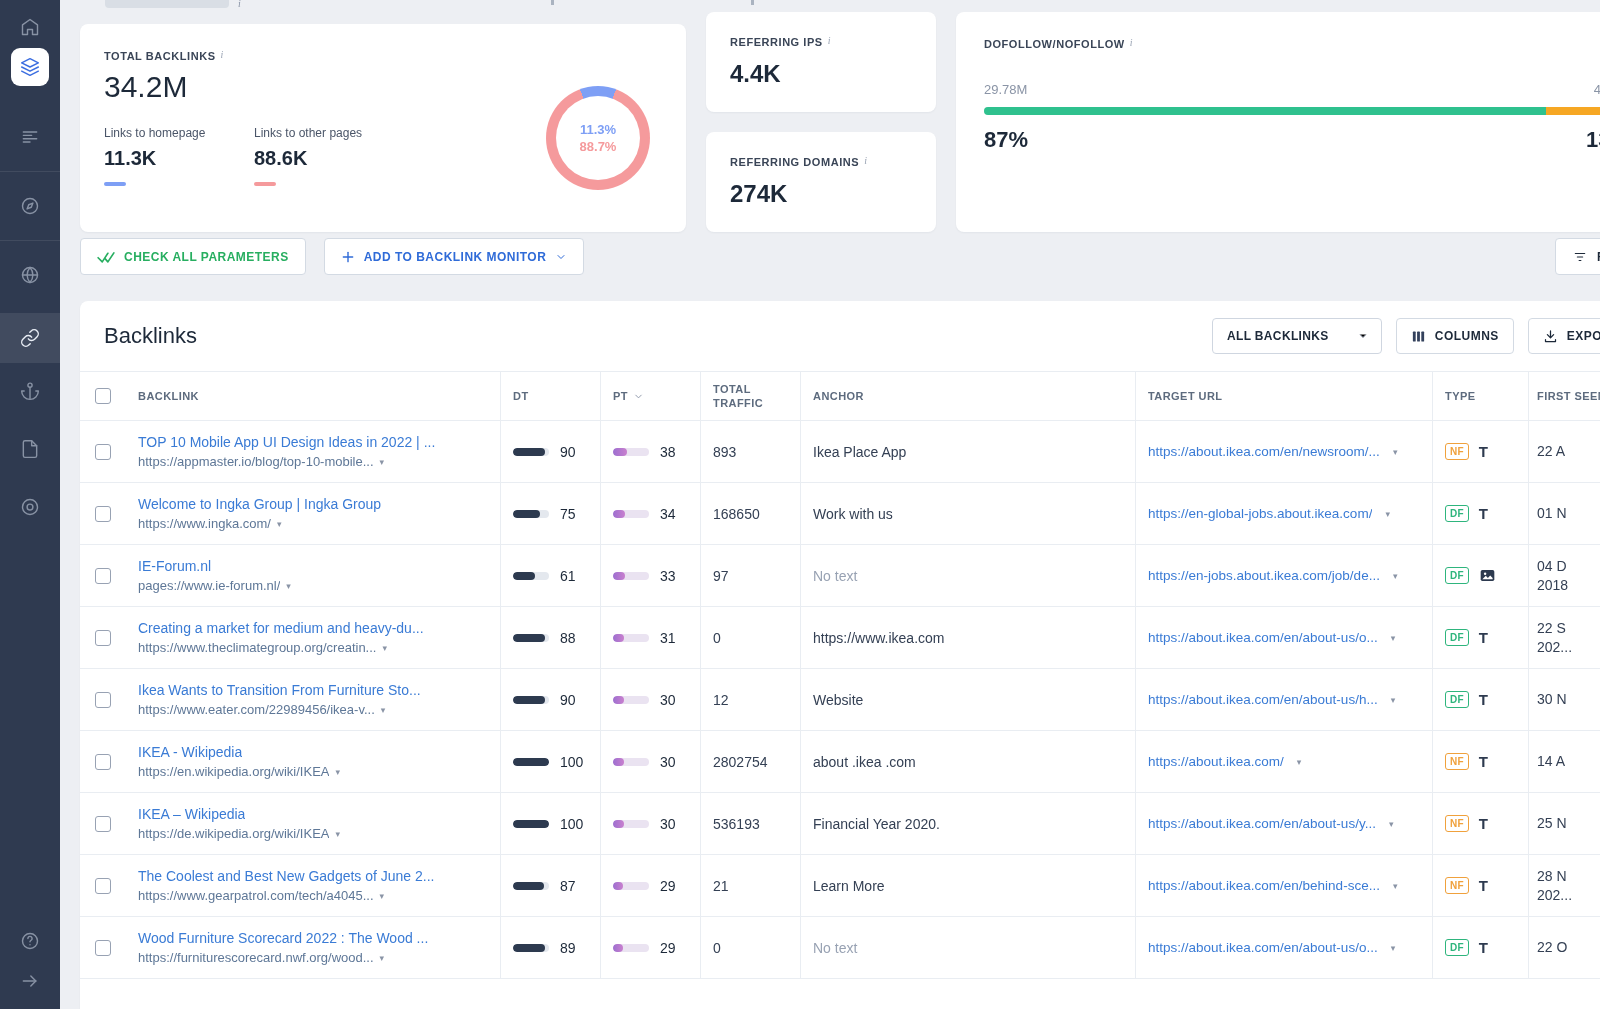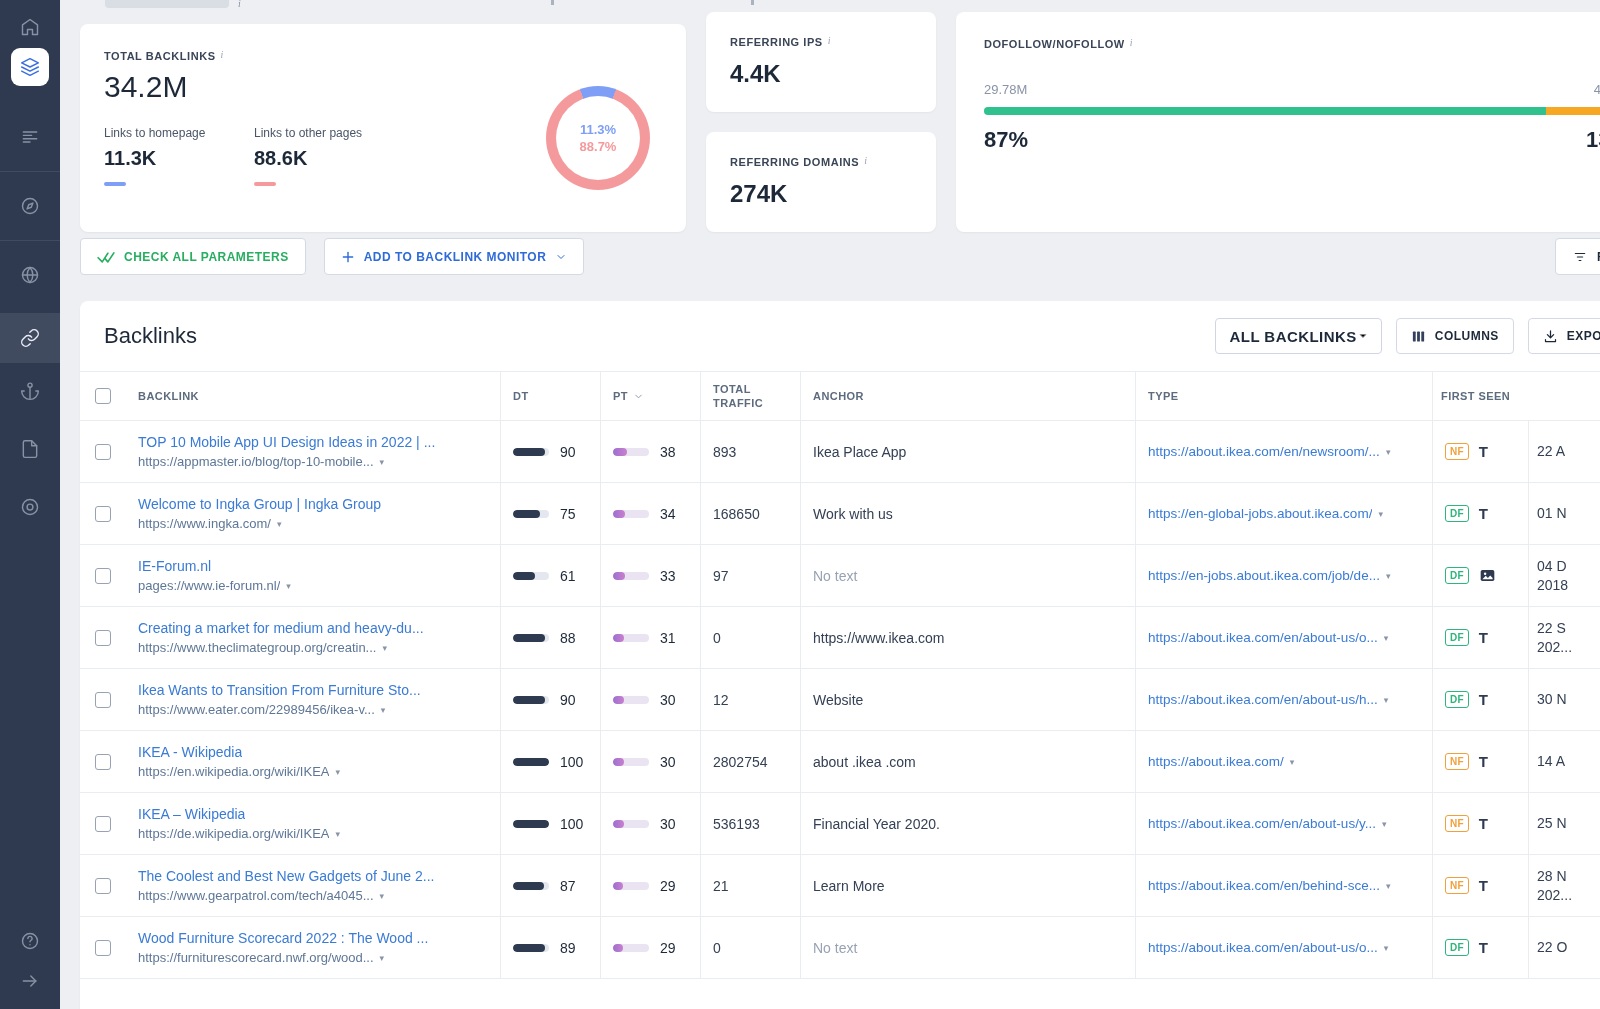--- a/index.html
+++ b/index.html
@@ -65,21 +65,21 @@
   .btn svg{stroke-linecap:round;stroke-linejoin:round;fill:none;}
   .btn-check{color:#27ae60;}
   .btn-add{color:#2f6bd8;}
   .btn-filter{margin-left:auto;color:var(--ink);}
   .chev-svg{width:12px;height:12px;stroke:currentColor;stroke-width:2;}
   
   .table-card{margin-top:26px;border-radius:8px;overflow:hidden;background:#fff;box-shadow:0 1px 2px rgba(20,30,50,.05);}
   .table-head-bar{display:flex;align-items:center;padding:17px 24px;}
   .table-title{font-size:22px;font-weight:500;color:var(--ink);}
   .table-controls{margin-left:auto;display:flex;gap:14px;align-items:center;}
-  .select{height:36px;border:1px solid #cfd6e0;border-radius:4px;background:#fff;display:inline-flex;align-items:center;padding:0 12px 0 14px;font-size:15px;font-weight:700;color:var(--ink);letter-spacing:.03em;cursor:pointer;}
+  .select{height:36px;border:1px solid #cfd6e0;border-radius:4px;background:#fff;display:inline-flex;align-items:center;gap:28px;padding:0 12px 0 14px;font-size:12px;font-weight:700;color:var(--ink);letter-spacing:.03em;cursor:pointer;}
   .select .chev-svg{stroke:#8a94a6;}
   .ctrl-btn{height:36px;padding:0 14px;color:var(--ink);}
   
   .thead{display:grid;grid-template-columns:var(--cols);height:50px;border-top:1px solid var(--line);border-bottom:1px solid var(--line);}
   .th{display:flex;align-items:center;padding:0 12px;font-size:11px;font-weight:700;color:#5d6b7e;letter-spacing:.04em;line-height:1.3;height:100%;}
   .sep{border-left:1px solid var(--line);}
   .trow{display:grid;grid-template-columns:var(--cols);height:62px;border-bottom:1px solid var(--line);}
   .td{display:flex;align-items:center;padding:0 12px;font-size:14px;color:#344054;height:100%;overflow:hidden;}
   .c-check{justify-content:center;padding:0;}
   .checkbox{width:16px;height:16px;border:1.5px solid #98a2b3;border-radius:3px;background:#fff;cursor:pointer;display:inline-block;}
@@ -87,21 +87,21 @@
   .blink-title{color:var(--link);font-size:14px;white-space:nowrap;overflow:hidden;text-overflow:ellipsis;max-width:100%;cursor:pointer;}
   .blink-url-row{display:flex;align-items:center;gap:6px;max-width:100%;}
   .blink-url{color:#5e7797;font-size:13px;white-space:nowrap;overflow:hidden;text-overflow:ellipsis;cursor:pointer;}
   .caret{color:#8a94a6;font-size:9px;cursor:pointer;flex:none;}
   .bar{width:36px;height:8px;border-radius:4px;background:#e4e8ee;overflow:hidden;margin-right:11px;flex:none;}
   .bar .fill{display:block;height:100%;border-radius:4px;}
   .bar.dt .fill{background:#2d3a4f;}
   .bar.pt{background:#eae3f1;}
   .bar.pt .fill{background:linear-gradient(90deg,#9d6fd0,#c980ce);}
   .num{font-size:14px;color:var(--ink);}
-  .c-target{gap:6px;}
+  .c-target{gap:13px;}
   .target-link{color:var(--link);font-size:13.5px;white-space:nowrap;overflow:hidden;text-overflow:ellipsis;cursor:pointer;}
   .c-type{gap:10px;}
   .badge{font-size:10px;font-weight:700;border:1px solid;border-radius:3px;padding:2px 4px;letter-spacing:.02em;flex:none;}
   .badge.nf{color:#f0a13c;border-color:#f0a13c;}
   .badge.df{color:#2eb57d;border-color:#2eb57d;}
   .ticon{font-size:15px;font-weight:700;color:#2d3a4f;}
   .imgicon{display:inline-flex;}
   .c-first{flex-direction:column;align-items:flex-start;justify-content:center;padding:0 0 0 8px;line-height:1.35;white-space:nowrap;}
   .muted{color:#98a2b3;}
   .sort-chev{width:11px;height:11px;stroke:#8a94a6;stroke-width:2;fill:none;margin-left:5px;stroke-linecap:round;stroke-linejoin:round;}
@@ -337,20 +337,23 @@
             <polyline points="6 9 12 15 18 9"></polyline>
           </svg>
       </div>
       <div class="th sep">
           <span>TOTAL TRAFFIC</span>
         </div>
       <div class="th sep">
           <span>ANCHOR</span>
         </div>
       <div class="th sep">
+          <span>TARGET URL</span>
+        </div>
+      <div class="th sep">
           <span>TYPE</span>
         </div>
       <div class="th sep c-first" style="white-space:nowrap;">
           <span>FIRST SEEN</span>
         </div>
     </div>
 
     <div>
   <div class="trow">
     <div class="td c-check">

